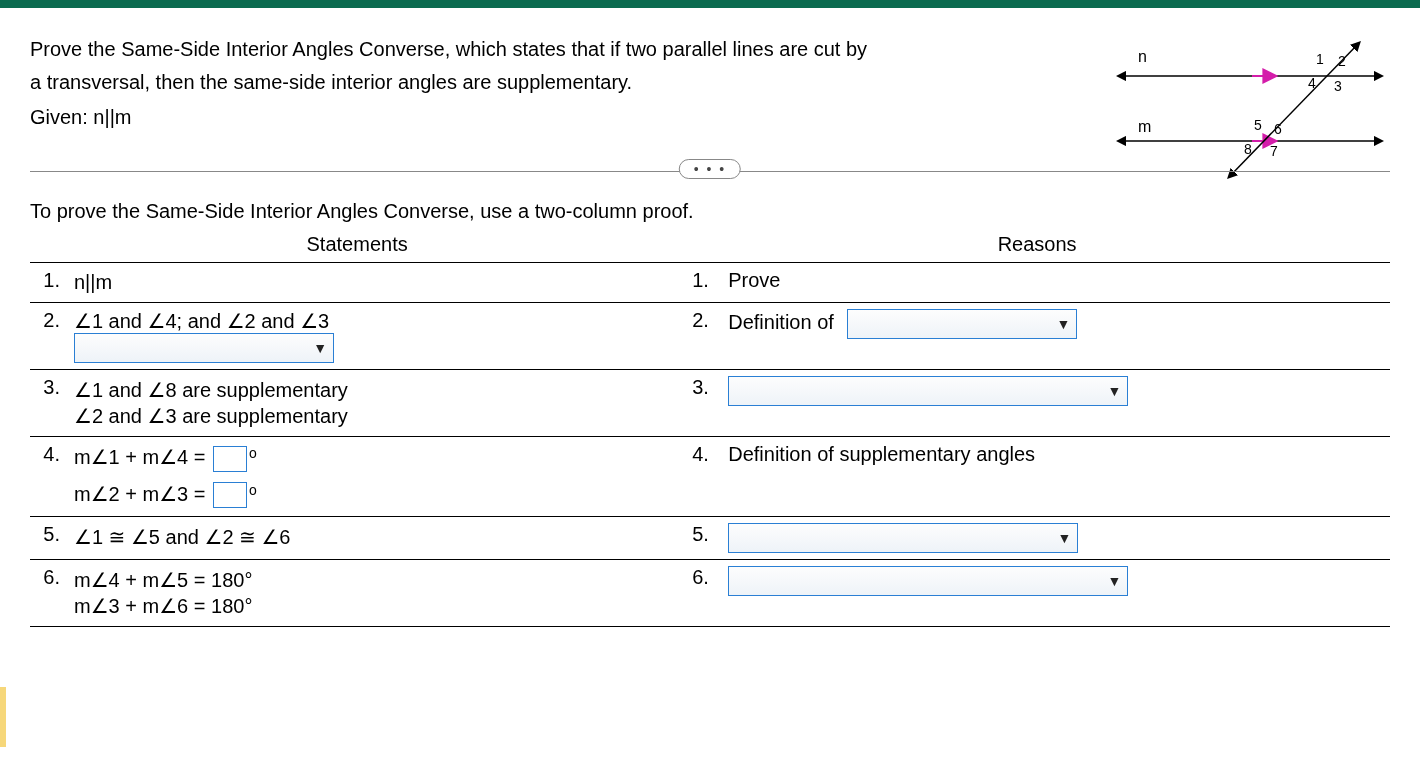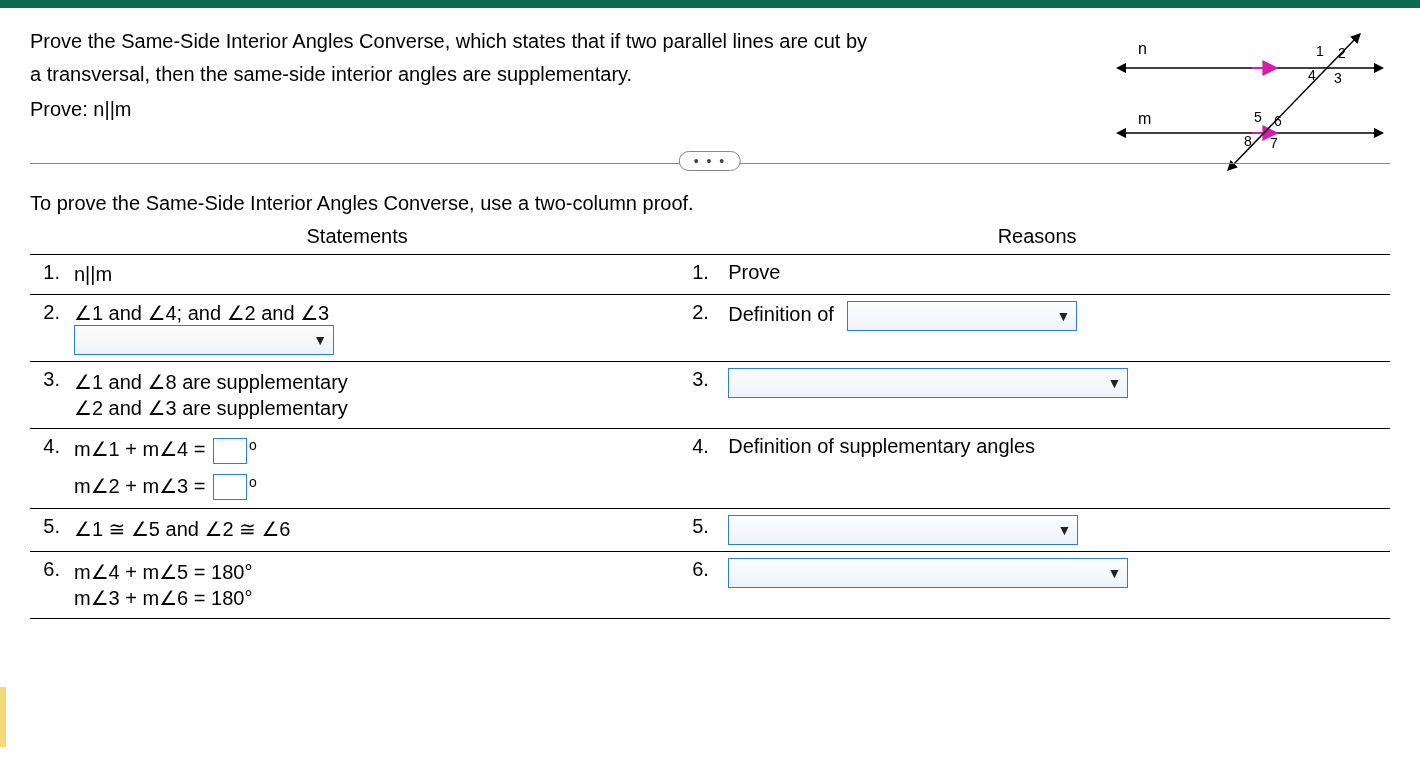--- a/index.html
+++ b/index.html
@@ -9,21 +9,21 @@
     font-size: 20px;
     color: #000;
     background: #fff;
     width: 1420px;
   }
   .topbar {
     height: 8px;
     background: #0b6b4f;
   }
   .page {
-    padding: 20px 30px 60px 30px;
+    padding: 28px 30px 60px 30px;
   }
   .problem-area {
     position: relative;
   }
   .problem-text {
     width: 1060px;
     line-height: 1.35;
   }
   .problem-text p { margin: 0 0 6px 0; }
   .diagram {
@@ -127,21 +127,21 @@
 
 <div class="topbar"></div>
 
 <div class="page">
   <div class="side-tick"></div>
 
   <div class="problem-area">
     <div class="problem-text">
       <p>Prove the Same-Side Interior Angles Converse, which states that if two parallel lines are cut by</p>
       <p>a transversal, then the same-side interior angles are supplementary.</p>
-      <p style="margin-top:8px">Prove: n||m</p>
+      <p style="margin-top:8px">Given: n||m</p>
     </div>
 
     <svg class="diagram" viewBox="0 0 280 160">
       <defs>
         <marker id="arr" viewBox="0 0 10 10" refX="6" refY="5" markerWidth="7" markerHeight="7" orient="auto-start-reverse">
           <path d="M0 0 L10 5 L0 10 z" fill="#000"></path>
         </marker>
         <marker id="arrP" viewBox="0 0 10 10" refX="6" refY="5" markerWidth="8" markerHeight="8" orient="auto-start-reverse">
           <path d="M0 0 L10 5 L0 10 z" fill="#d41daa"></path>
         </marker>

